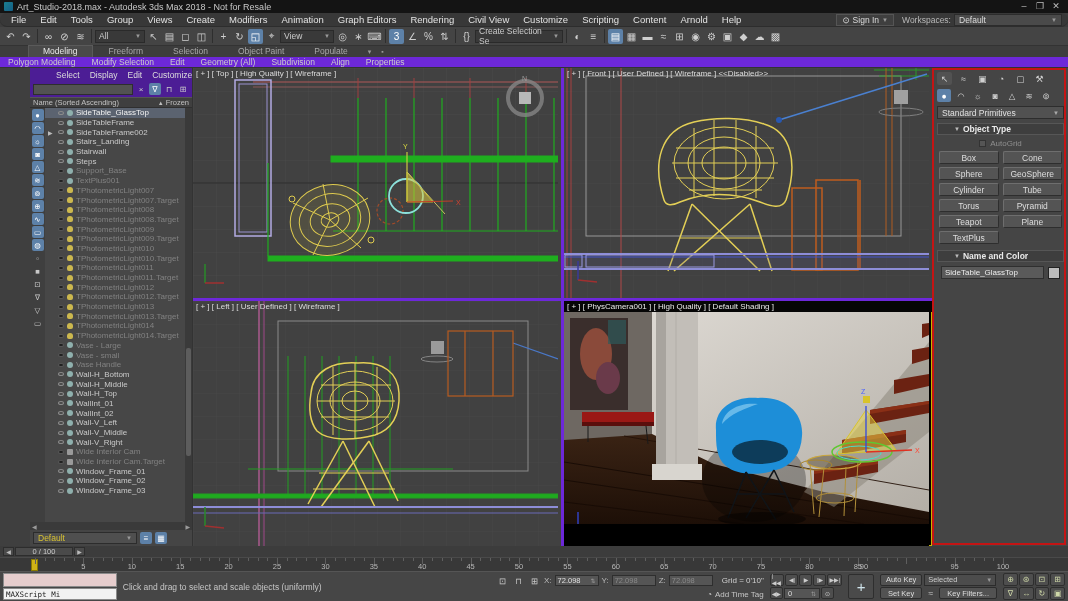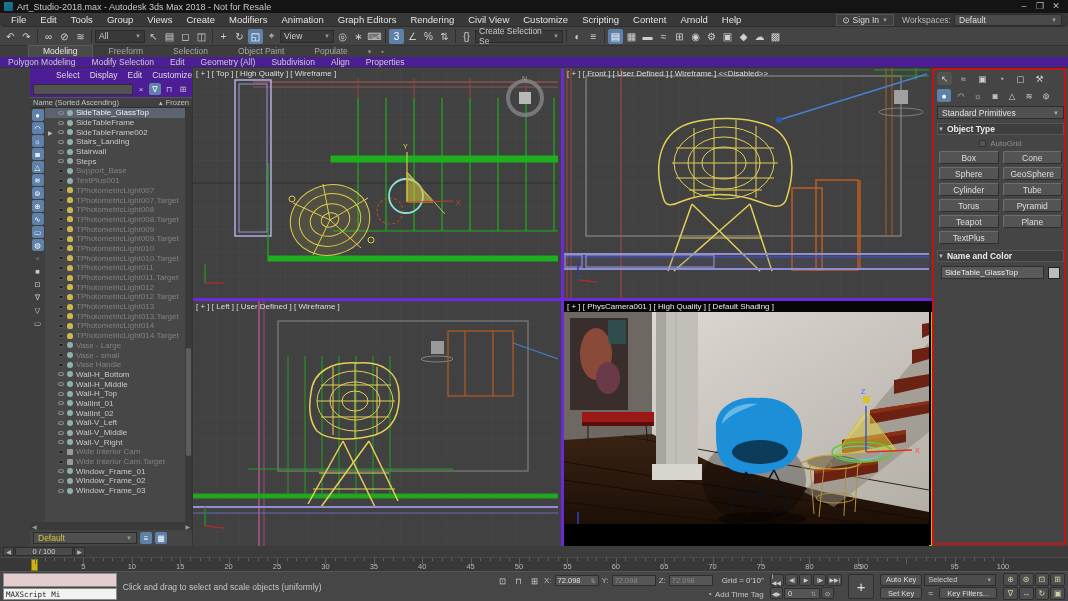--- a/index.html
+++ b/index.html
@@ -23,21 +23,21 @@
   .tb-icon{width:15px;height:15px;display:flex;align-items:center;justify-content:center;font-size:10px;color:#cfcfcf;border-radius:2px;flex:0 0 auto;}
   .tb-icon.active{background:#5d81a8;color:#fff;}
   .tsep{width:1px;height:14px;background:#2e2e2e;margin:0 2px;flex:0 0 auto;}
   .tb-dd{height:13px;background:#393939;border:1px solid #2a2a2a;color:#ccc;font-size:8.5px;display:flex;align-items:center;justify-content:space-between;padding:0 3px;gap:3px;flex:0 0 auto;}
   .tb-dd .car{font-size:6px;color:#999;}
   
   .rtabs{height:11px;background:#3d3d3d;display:flex;align-items:flex-end;padding-left:28px;gap:2px;}
   .rtab{font-size:8.5px;color:#a8a8a8;padding:0 14px;line-height:11px;}
   .rtab.active{background:#4a4a4a;color:#e8e8e8;border:1px solid #5a5a5a;border-bottom:none;}
   .rtab-ico{font-size:7px;color:#999;padding:0 4px;line-height:11px;}
-  .rpanels{height:11px;background:#4c1d95;display:flex;align-items:center;padding-left:8px;gap:16px;border-bottom:1px solid #333;}
+  .rpanels{height:11px;background:#6d28d9;display:flex;align-items:center;padding-left:8px;gap:16px;border-bottom:1px solid #333;}
   .rpanel{font-size:8.5px;color:#cccccc;white-space:nowrap;}
   
   .main{height:478px;display:flex;}
   .gutter{width:30px;background:#3f3f3f;}
   
   .explorer{width:163px;background:#4c1d95;display:flex;flex-direction:column;border-right:1px solid #333;}
   .xmenus{height:13px;display:flex;align-items:center;padding-left:22px;gap:2px;}
   .xmenu{font-size:8.5px;color:#dcdcdc;padding:0 4px;}
   .xsearch{height:16px;display:flex;align-items:center;padding:1px 3px;gap:2px;}
   .xinput{flex:1;height:11px;background:#525252;border:1px solid #2e2e2e;}
@@ -79,21 +79,21 @@
   .cmdpanel{width:136px;background:#454545;position:relative;display:flex;flex-direction:column;padding:3px 4px 0 5px;}
   .redframe{position:absolute;left:0;top:0;right:2px;bottom:1px;border:2px solid #c41414;pointer-events:none;z-index:20;}
   .ctabs{display:flex;gap:4px;height:15px;align-items:center;margin-bottom:2px;}
   .ctab{width:15px;height:13px;display:flex;align-items:center;justify-content:center;font-size:9px;color:#d0d0d0;border-radius:2px;}
   .ctab.active{background:#525252;}
   .csubtabs{display:flex;gap:3px;height:15px;align-items:center;margin-bottom:3px;}
   .csub{width:14px;height:13px;display:flex;align-items:center;justify-content:center;font-size:8.5px;color:#d0d0d0;border-radius:2px;}
   .csub.active{background:#5d81a8;color:#fff;}
   .cdd{height:13px;background:#515151;border:1px solid #2d2d2d;font-size:8.5px;color:#e0e0e0;display:flex;align-items:center;justify-content:space-between;padding:0 4px;margin-bottom:4px;}
   .cdd .car{font-size:6px;color:#aaa;}
-  .rollout{height:12px;background:#3e3e3e;border:1px solid #565656;display:flex;align-items:center;font-size:8.5px;font-weight:bold;color:#eaeaea;padding:0 0;gap:3px;margin-bottom:3px;}
+  .rollout{height:12px;background:#3e3e3e;border:1px solid #565656;display:flex;align-items:center;font-size:8.5px;font-weight:bold;color:#eaeaea;padding:0 16px;gap:3px;margin-bottom:3px;}
   .rollout .rar{font-size:6px;color:#bbb;}
   .agrow{display:flex;align-items:center;justify-content:center;gap:4px;height:11px;margin-bottom:2px;}
   .agbox{width:7px;height:7px;background:#555;border:1px solid #333;}
   .aglabel{font-size:8px;color:#8f8f8f;}
   .obtns{display:grid;grid-template-columns:1fr 1fr;gap:3px 4px;margin-bottom:6px;padding:0 2px;}
   .obtn{height:13px;background:#545454;border:1px solid #2e2e2e;border-top-color:#6e6e6e;border-left-color:#6e6e6e;border-radius:2px;font-size:8.5px;color:#dedede;display:flex;align-items:center;justify-content:center;white-space:nowrap;}
   .namerow{display:flex;align-items:center;gap:4px;padding:1px 4px;}
   .nameinput{flex:1;height:13px;background:#5a5a5a;border:1px solid #2f2f2f;font-size:8px;color:#ececec;display:flex;align-items:center;padding:0 3px;white-space:nowrap;overflow:hidden;}
   .swatch{width:12px;height:12px;background:#bcbcbc;border:1px solid #222;}
   

